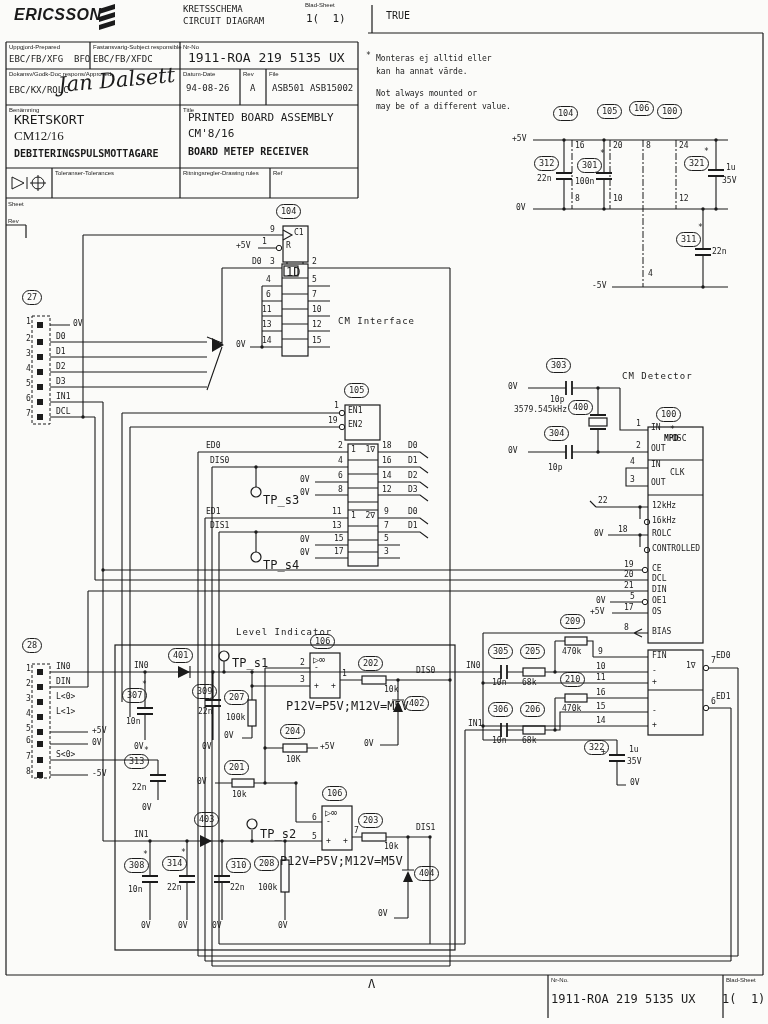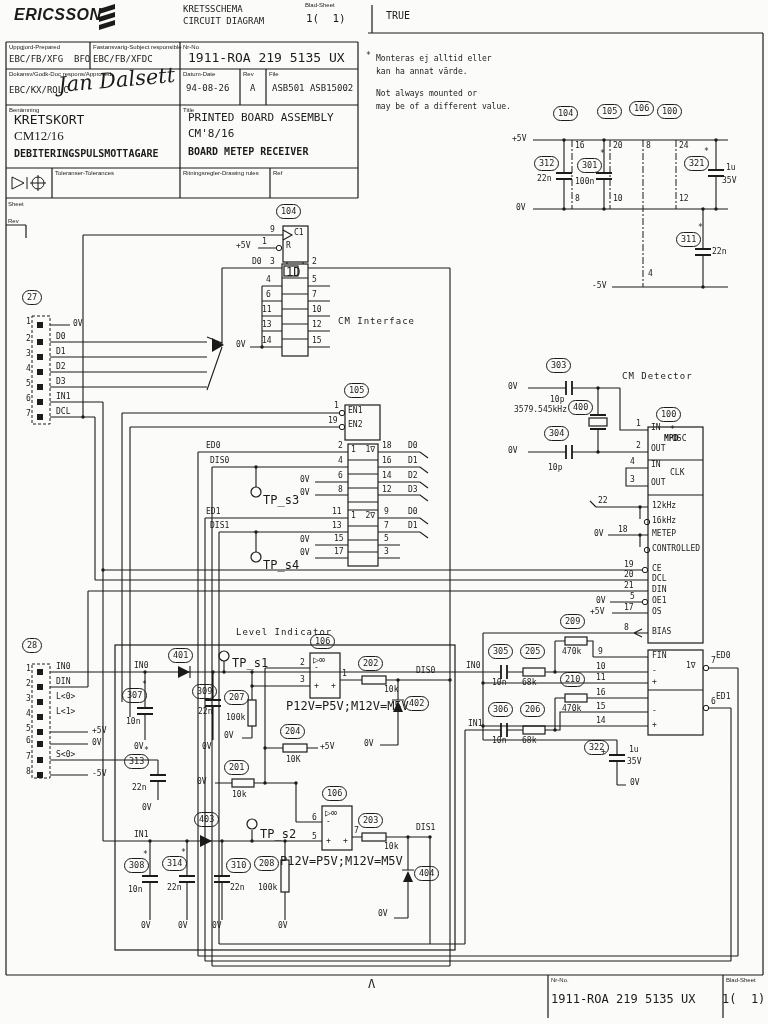--- a/index.html
+++ b/index.html
@@ -387,21 +387,21 @@
 <span class="lb m8" style="left:630px;top:458px;">4</span>
 <span class="lb m8" style="left:651px;top:461px;">IN</span>
 <span class="lb m8" style="left:630px;top:476px;">3</span>
 <span class="lb m8" style="left:651px;top:479px;">OUT</span>
 <span class="lb m8" style="left:670px;top:469px;">CLK</span>
 <span class="lb m8" style="left:598px;top:497px;">22</span>
 <span class="lb m8" style="left:652px;top:502px;">12kHz</span>
 <span class="lb m8" style="left:652px;top:517px;">16kHz</span>
 <span class="lb m8" style="left:594px;top:530px;">0V</span>
 <span class="lb m8" style="left:618px;top:526px;">18</span>
-<span class="lb m8" style="left:652px;top:530px;">METEP</span>
+<span class="lb m8" style="left:652px;top:530px;">ROLC</span>
 <span class="lb m8" style="left:652px;top:545px;">CONTROLLED</span>
 <span class="lb m8" style="left:624px;top:561px;">19</span>
 <span class="lb m8" style="left:652px;top:565px;">CE</span>
 <span class="lb m8" style="left:624px;top:571px;">20</span>
 <span class="lb m8" style="left:652px;top:575px;">DCL</span>
 <span class="lb m8" style="left:624px;top:582px;">21</span>
 <span class="lb m8" style="left:652px;top:586px;">DIN</span>
 <span class="lb m8" style="left:596px;top:597px;">0V</span>
 <span class="lb m8" style="left:630px;top:593px;">5</span>
 <span class="lb m8" style="left:652px;top:597px;">OE1</span>

